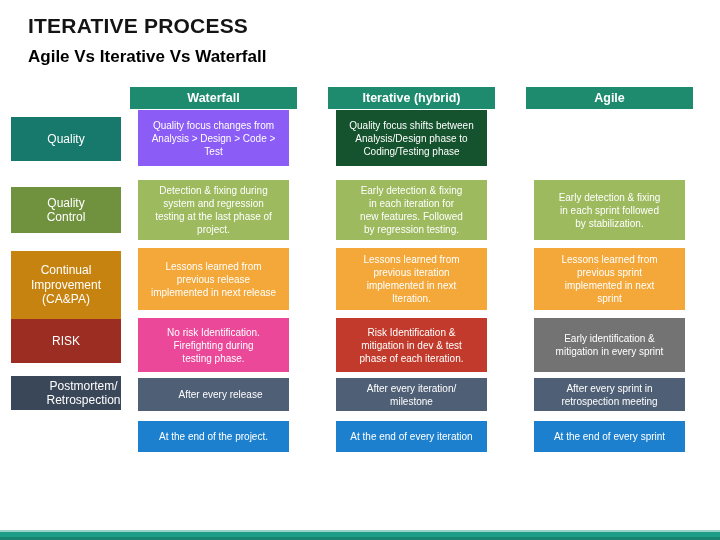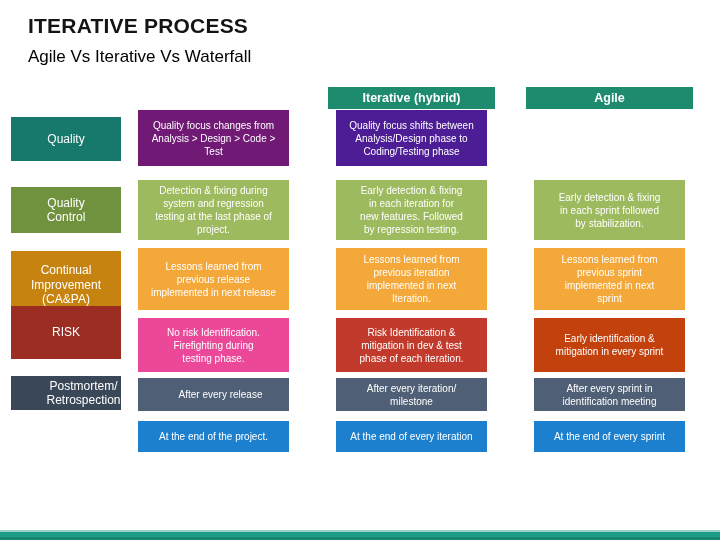--- a/index.html
+++ b/index.html
@@ -20,21 +20,21 @@
     font-weight: bold;
     color: #141414;
     letter-spacing: 0.2px;
     margin: 0;
   }
   .subtitle {
     position: absolute;
     left: 28px;
     top: 47px;
     font-size: 17px;
-    font-weight: 400;
+    font-weight: 700;
     color: #000000;
     margin: 0;
   }
   .hdr {
     position: absolute;
     top: 87px;
     height: 22px;
     width: 167px;
     display: flex;
     align-items: center;
@@ -73,21 +73,21 @@
   }
   .c1 { left: 138px; }
   .c2 { left: 336px; }
   .c3 { left: 534px; }
   .lbl.r1 { top: 117px; height: 44px; }
   .cel.r1 { top: 110px; height: 56px; }
   .lbl.r2 { top: 187px; height: 46px; }
   .cel.r2 { top: 180px; height: 60px; }
   .lbl.r3 { top: 251px; height: 68px; }
   .cel.r3 { top: 248px; height: 62px; }
-  .lbl.r4 { top: 306px; height: 53px; }
+  .lbl.r4 { top: 319px; height: 44px; }
   .cel.r4 { top: 318px; height: 54px; }
   .lbl.r5 { top: 376px; height: 34px; padding-left: 39px; }
   .cel.r5 { top: 378px; height: 33px; }
   .lbl.r6 { top: 420px; height: 34px; }
   .cel.r6 { top: 421px; height: 31px; }
   .footer-bar {
     position: absolute;
     left: 0;
     right: 0;
     bottom: 0;
@@ -95,28 +95,29 @@
     box-shadow: inset 0 2px 0 rgba(255,255,255,0.55), inset 0 -3px 0 rgba(0,0,0,0.16);
   }
 </style>
 </head>
 <body>
 
 <div class="slide">
   <h1 class="title">ITERATIVE PROCESS</h1>
   <h2 class="subtitle">Agile Vs Iterative Vs Waterfall</h2>
 
+  <div class="hdr h1" style="background-color: rgb(30, 138, 110);">Waterfall</div>
   <div class="hdr h2" style="background-color: rgb(30, 138, 110);">Iterative (hybrid)</div>
   <div class="hdr h3" style="background-color: rgb(30, 138, 110);">Agile</div>
 
   <div class="box lbl r1" style="background-color: rgb(23, 120, 108);">Quality</div>
-  <div class="box cel c1 r1" style="background-color: #701a75;">Quality focus changes from
+  <div class="box cel c1 r1" style="background-color: #8b5cf6;">Quality focus changes from
 Analysis &gt; Design &gt; Code &gt;
 Test</div>
-  <div class="box cel c2 r1" style="background-color: #4c1d95;">Quality focus shifts between
+  <div class="box cel c2 r1" style="background-color: #14532d;">Quality focus shifts between
 Analysis/Design phase to
 Coding/Testing phase</div>
 
   <div class="box lbl r2" style="background-color: rgb(112, 146, 62);">Quality
 Control</div>
   <div class="box cel c1 r2" style="background-color: rgb(157, 186, 94);">Detection &amp; fixing during
 system and regression
 testing at the last phase of
 project.</div>
   <div class="box cel c2 r2" style="background-color: rgb(157, 186, 94);">Early detection &amp; fixing
@@ -142,29 +143,29 @@
 implemented in next
 sprint</div>
 
   <div class="box lbl r4" style="background-color: rgb(156, 45, 35);">RISK</div>
   <div class="box cel c1 r4" style="background-color: #ec4899;">No risk Identification.
 Firefighting during
 testing phase.</div>
   <div class="box cel c2 r4" style="background-color: rgb(193, 58, 43);">Risk Identification &amp;
 mitigation in dev &amp; test
 phase of each iteration.</div>
-  <div class="box cel c3 r4" style="background-color: #c2410c;">Early identification &amp;
+  <div class="box cel c3 r4" style="background-color: #737373;">Early identification &amp;
 mitigation in every sprint</div>
 
   <div class="box lbl r5" style="background-color: rgb(58, 71, 89);">Postmortem/
 Retrospection</div>
   <div class="box cel c1 r5" style="background-color: rgb(79, 95, 117); padding-left: 17px;">After every release</div>
   <div class="box cel c2 r5" style="background-color: rgb(79, 95, 117);">After every iteration/
 milestone</div>
   <div class="box cel c3 r5" style="background-color: rgb(79, 95, 117);">After every sprint in
-identification meeting</div>
+retrospection meeting</div>
 
   <div class="box cel c1 r6" style="background-color: rgb(28, 128, 206);">At the end of the project.</div>
   <div class="box cel c2 r6" style="background-color: rgb(28, 128, 206);">At the end of every iteration</div>
   <div class="box cel c3 r6" style="background-color: rgb(28, 128, 206);">At the end of every sprint</div>
 
   <div class="footer-bar" style="background-color: rgb(29, 156, 135);"></div>
 </div>
 
 </body></html>

